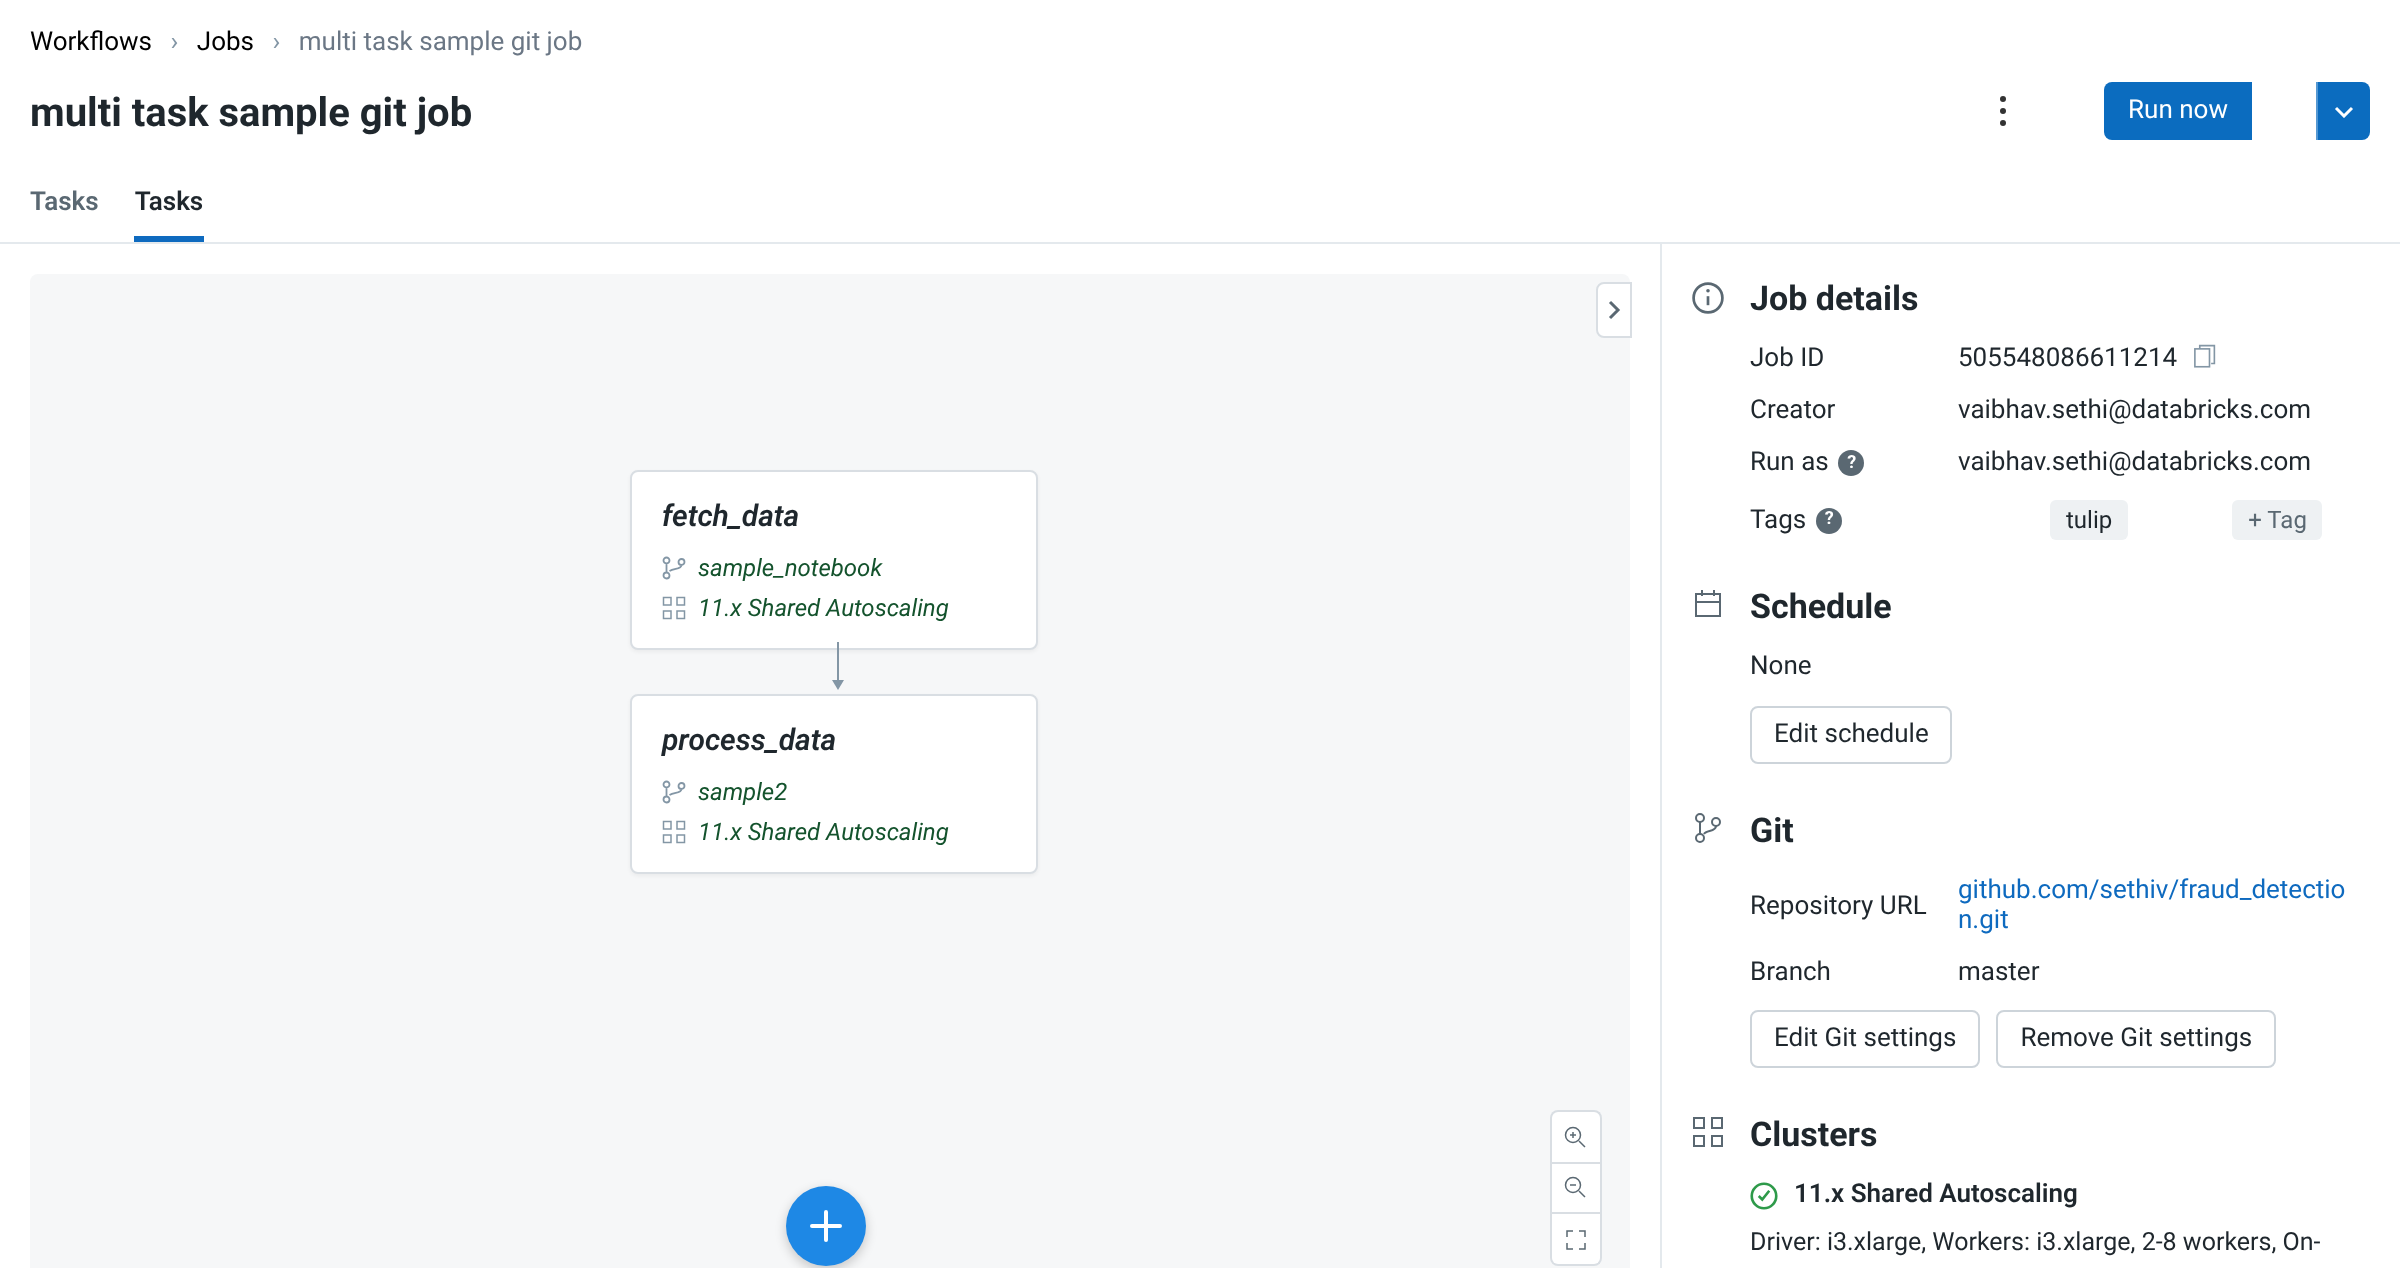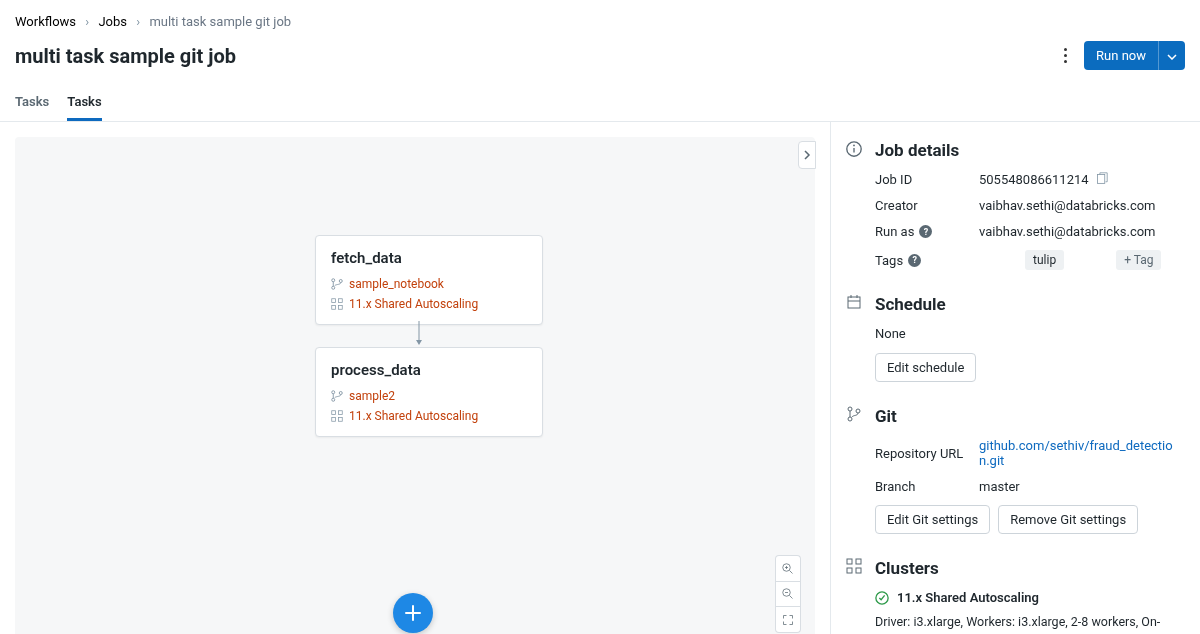--- a/index.html
+++ b/index.html
@@ -8,33 +8,33 @@
 .breadcrumb { padding:14px 15px 8px; font-size:13px; }
 .breadcrumb a { color:#000000; }
 .breadcrumb .sep { color:#8396a5; margin:0 6px; }
 .breadcrumb .cur { color:#6b7785; }
 .header { display:flex; align-items:center; justify-content:space-between; padding:4px 15px 16px; }
 .header h1 { font-size:20px; font-weight:700; }
 .header-actions { display:flex; align-items:center; gap:10px; }
 .kebab { width:18px; display:flex; flex-direction:column; align-items:center; gap:3px; cursor:pointer; }
 .kebab span { width:3px; height:3px; border-radius:50%; background:#333; }
 .run-btn { display:flex; }
-.run-btn button { background:#0b6cbf; color:#fff; border:none; padding:7px 12px; font-size:13px; cursor:pointer; }
+.run-btn button { background:#0b6cbf; color:#fff; border:none; padding:7px 12px; font-size:13px; cursor:pointer;margin-left:32px; }
 .run-btn .main { border-radius:4px 0 0 4px; }
 .run-btn .drop { border-radius:0 4px 4px 0; border-left:1px solid rgba(255,255,255,0.3); padding:7px 8px; }
 .tabs { border-bottom:1px solid #e4e9ed; padding:0 15px; display:flex; gap:18px; }
 .tab { padding:8px 0 9px; font-size:13px; color:#5a6872; cursor:pointer; border-bottom:3px solid transparent; font-weight:600; }
 .tab.active { color:#1f272d; border-bottom-color:#0e6abf; }
 .content { display:flex; height:538px; }
 .canvas-wrap { flex:1; padding:15px; position:relative; }
 .canvas { background:#f6f7f8; width:100%; height:100%; border-radius:4px; position:relative; }
 .expand-handle { position:absolute; right:-1px; top:4px; width:18px; height:28px; border:1px solid #d9dee3; border-radius:4px 0 0 4px; background:#fff; display:flex; align-items:center; justify-content:center; cursor:pointer; }
-.task { position:absolute; left:300px; width:228px; background:#fff; border:1px solid #d9dee3; border-radius:4px; padding:13px 15px; box-shadow:0 1px 2px rgba(0,0,0,0.05); }
+.task { position:absolute; left:300px; width:204px; background:#fff; border:1px solid #d9dee3; border-radius:4px; padding:13px 15px; box-shadow:0 1px 2px rgba(0,0,0,0.05);font-style:italic; }
 .task .name { font-size:15px; font-weight:600; margin-bottom:10px; }
-.task .row { display:flex; align-items:center; gap:6px; font-size:12px; color:#c2410c; margin-top:6px; }
+.task .row { display:flex; align-items:center; gap:6px; font-size:12px; color:#14532d; margin-top:6px; }
 .task .row svg { flex-shrink:0; }
 .task1 { top:98px; }
 .task2 { top:210px; }
 .arrow { position:absolute; left:401px; top:184px; }
 .fab { position:absolute; left:378px; bottom:12px; width:40px; height:40px; border-radius:50%; background:#1e88e5; display:flex; align-items:center; justify-content:center; cursor:pointer; box-shadow:0 2px 6px rgba(0,0,0,0.2); }
 .zoom-ctrl { position:absolute; right:14px; bottom:12px; display:flex; flex-direction:column; }
 .zoom-ctrl button { width:26px; height:26px; border:1px solid #d9dee3; background:#fff; cursor:pointer; display:flex; align-items:center; justify-content:center; }
 .zoom-ctrl button:first-child { border-radius:4px 4px 0 0; border-bottom:none; }
 .zoom-ctrl button:nth-child(2) { }
 .zoom-ctrl button:last-child { border-radius:0 0 4px 4px; border-top:none; }

